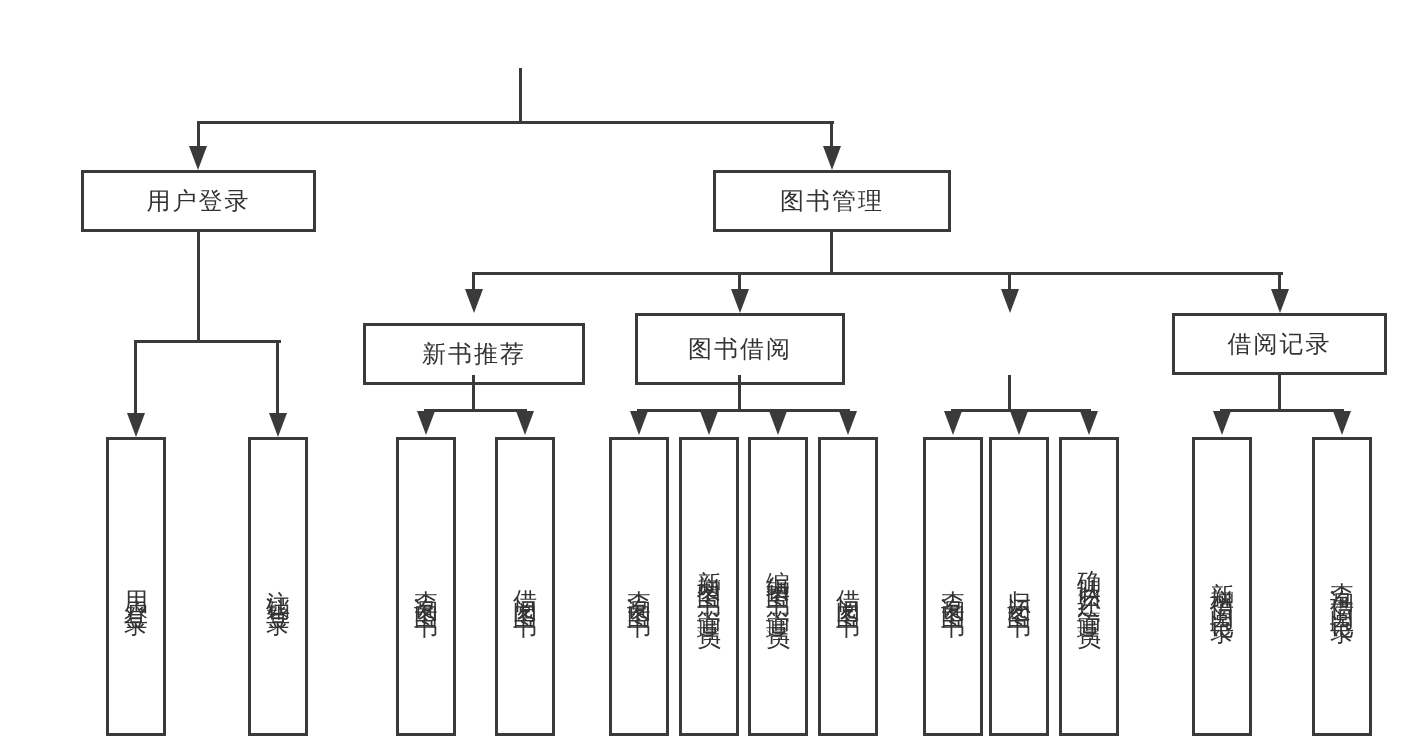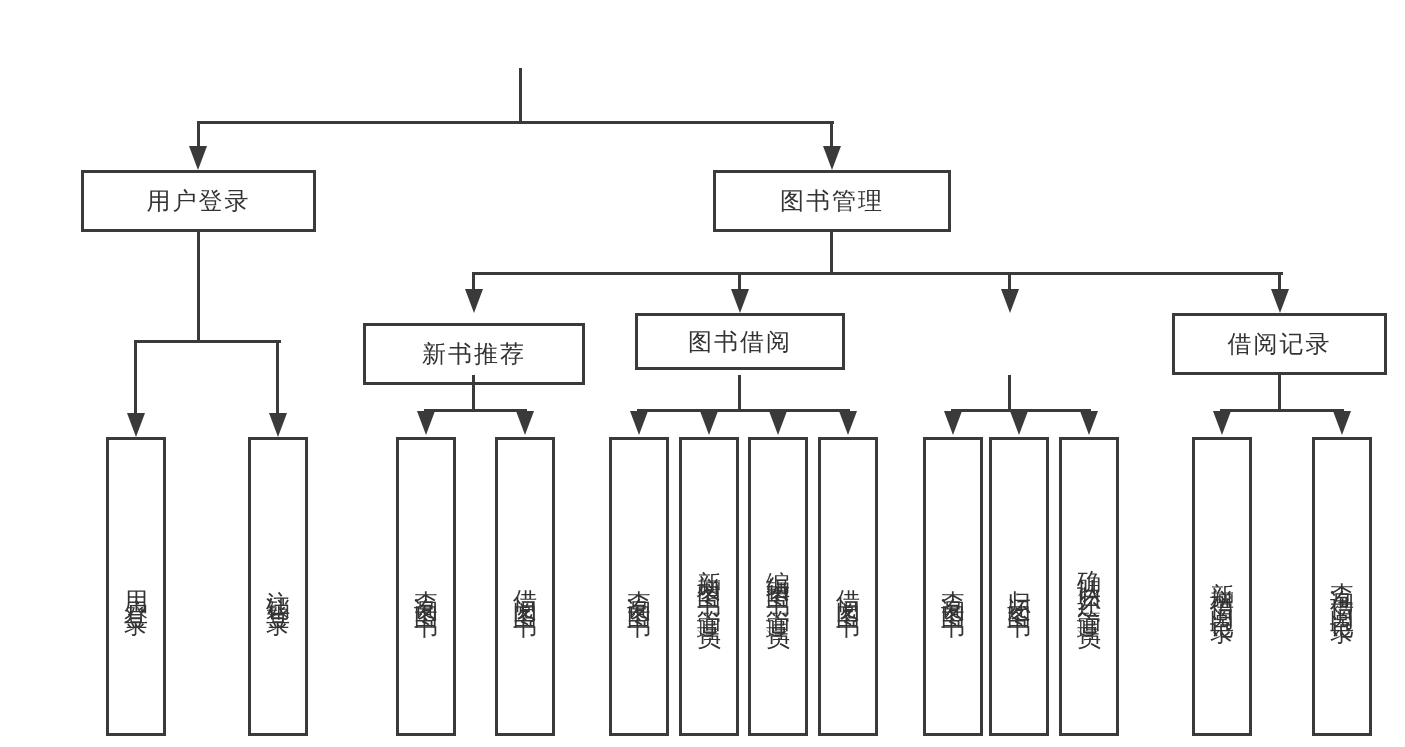--- a/index.html
+++ b/index.html
@@ -80,21 +80,21 @@
   <div class="line" style="left:472px;top:272px;width:3px;height:19px;"></div>
   <div class="arr" style="left:465px;top:289px;"></div>
   <div class="line" style="left:738px;top:272px;width:3px;height:19px;"></div>
   <div class="arr" style="left:731px;top:289px;"></div>
   <div class="line" style="left:1008px;top:272px;width:3px;height:19px;"></div>
   <div class="arr" style="left:1001px;top:289px;"></div>
   <div class="line" style="left:1278px;top:272px;width:3px;height:19px;"></div>
   <div class="arr" style="left:1271px;top:289px;"></div>
 
   <div class="box hbox" style="left:363px;top:323px;width:222px;height:62px;">新书推荐</div>
-  <div class="box hbox" style="left:635px;top:313px;width:210px;height:57px;">图书借阅</div>
+  <div class="box hbox" style="left:635px;top:313px;width:210px;height:72px;">图书借阅</div>
   <div class="box hbox" style="left:1172px;top:313px;width:215px;height:62px;">借阅记录</div>
 
   <div class="line" style="left:472px;top:375px;width:3px;height:34px;"></div>
   <div class="line" style="left:424px;top:409px;width:103px;height:3px;"></div>
   <div class="arr" style="left:417px;top:411px;"></div>
   <div class="arr" style="left:516px;top:411px;"></div>
 
   <div class="line" style="left:738px;top:375px;width:3px;height:34px;"></div>
   <div class="line" style="left:637px;top:409px;width:213px;height:3px;"></div>
   <div class="arr" style="left:630px;top:411px;"></div>

